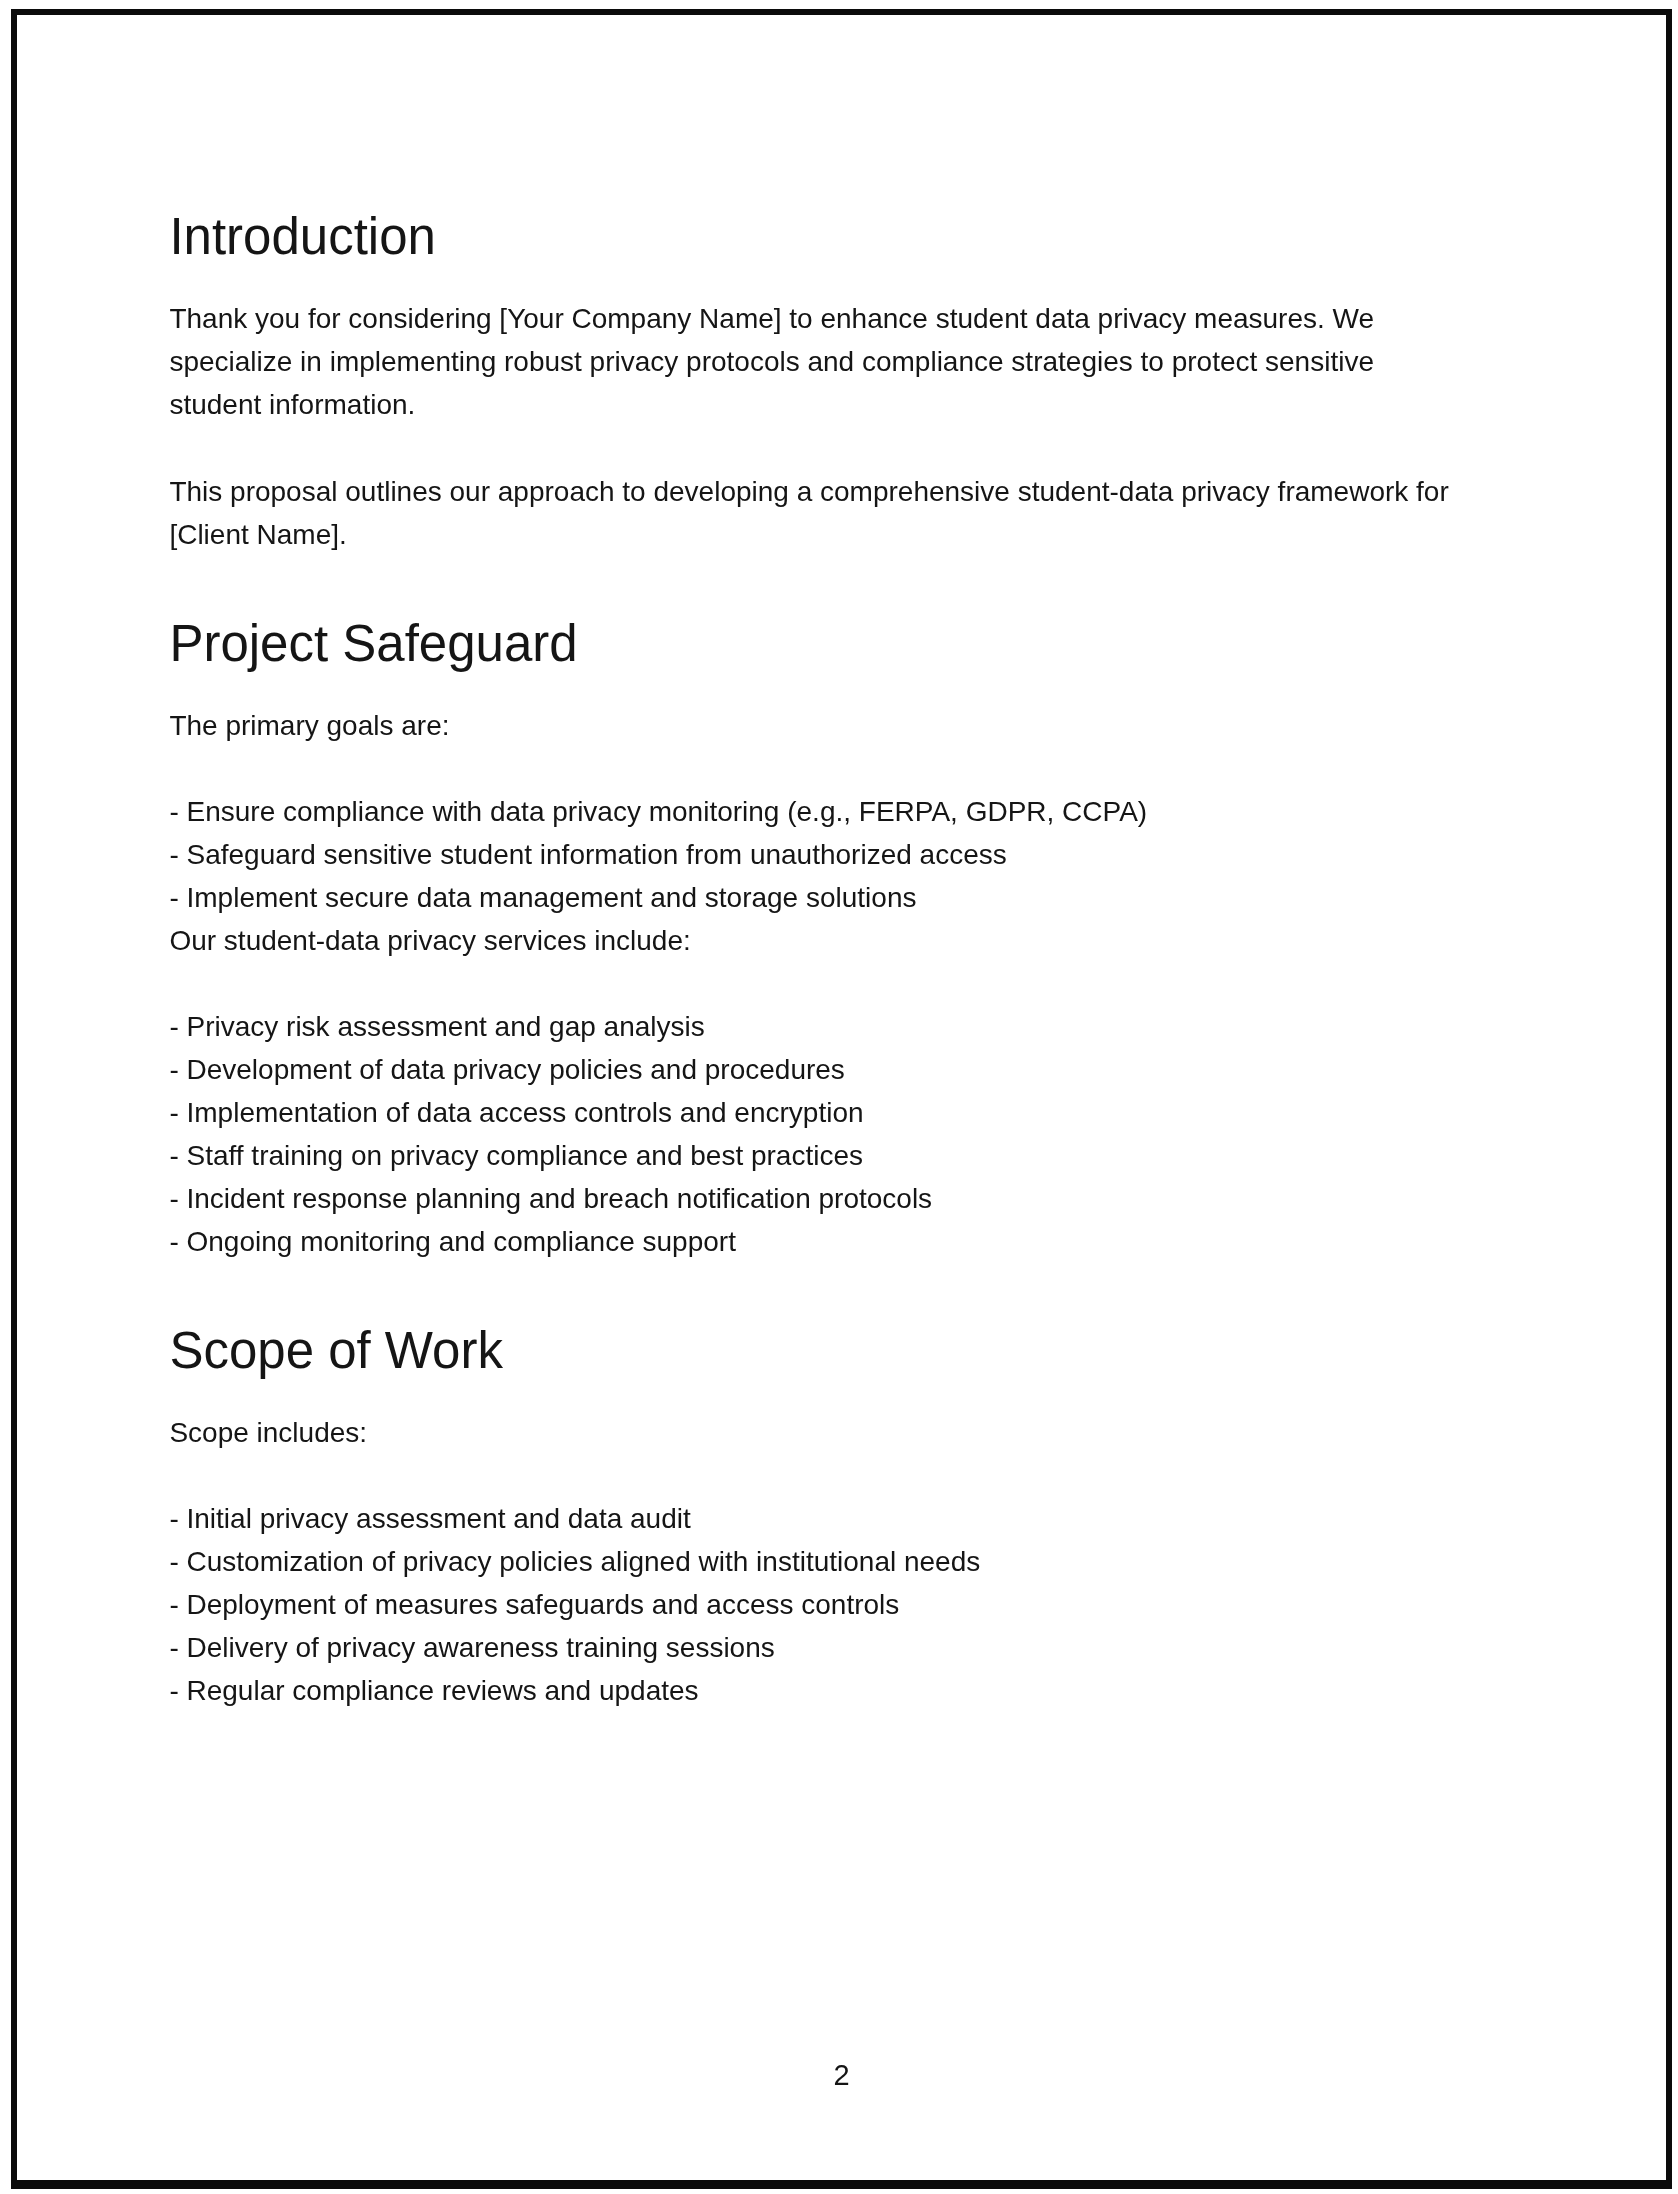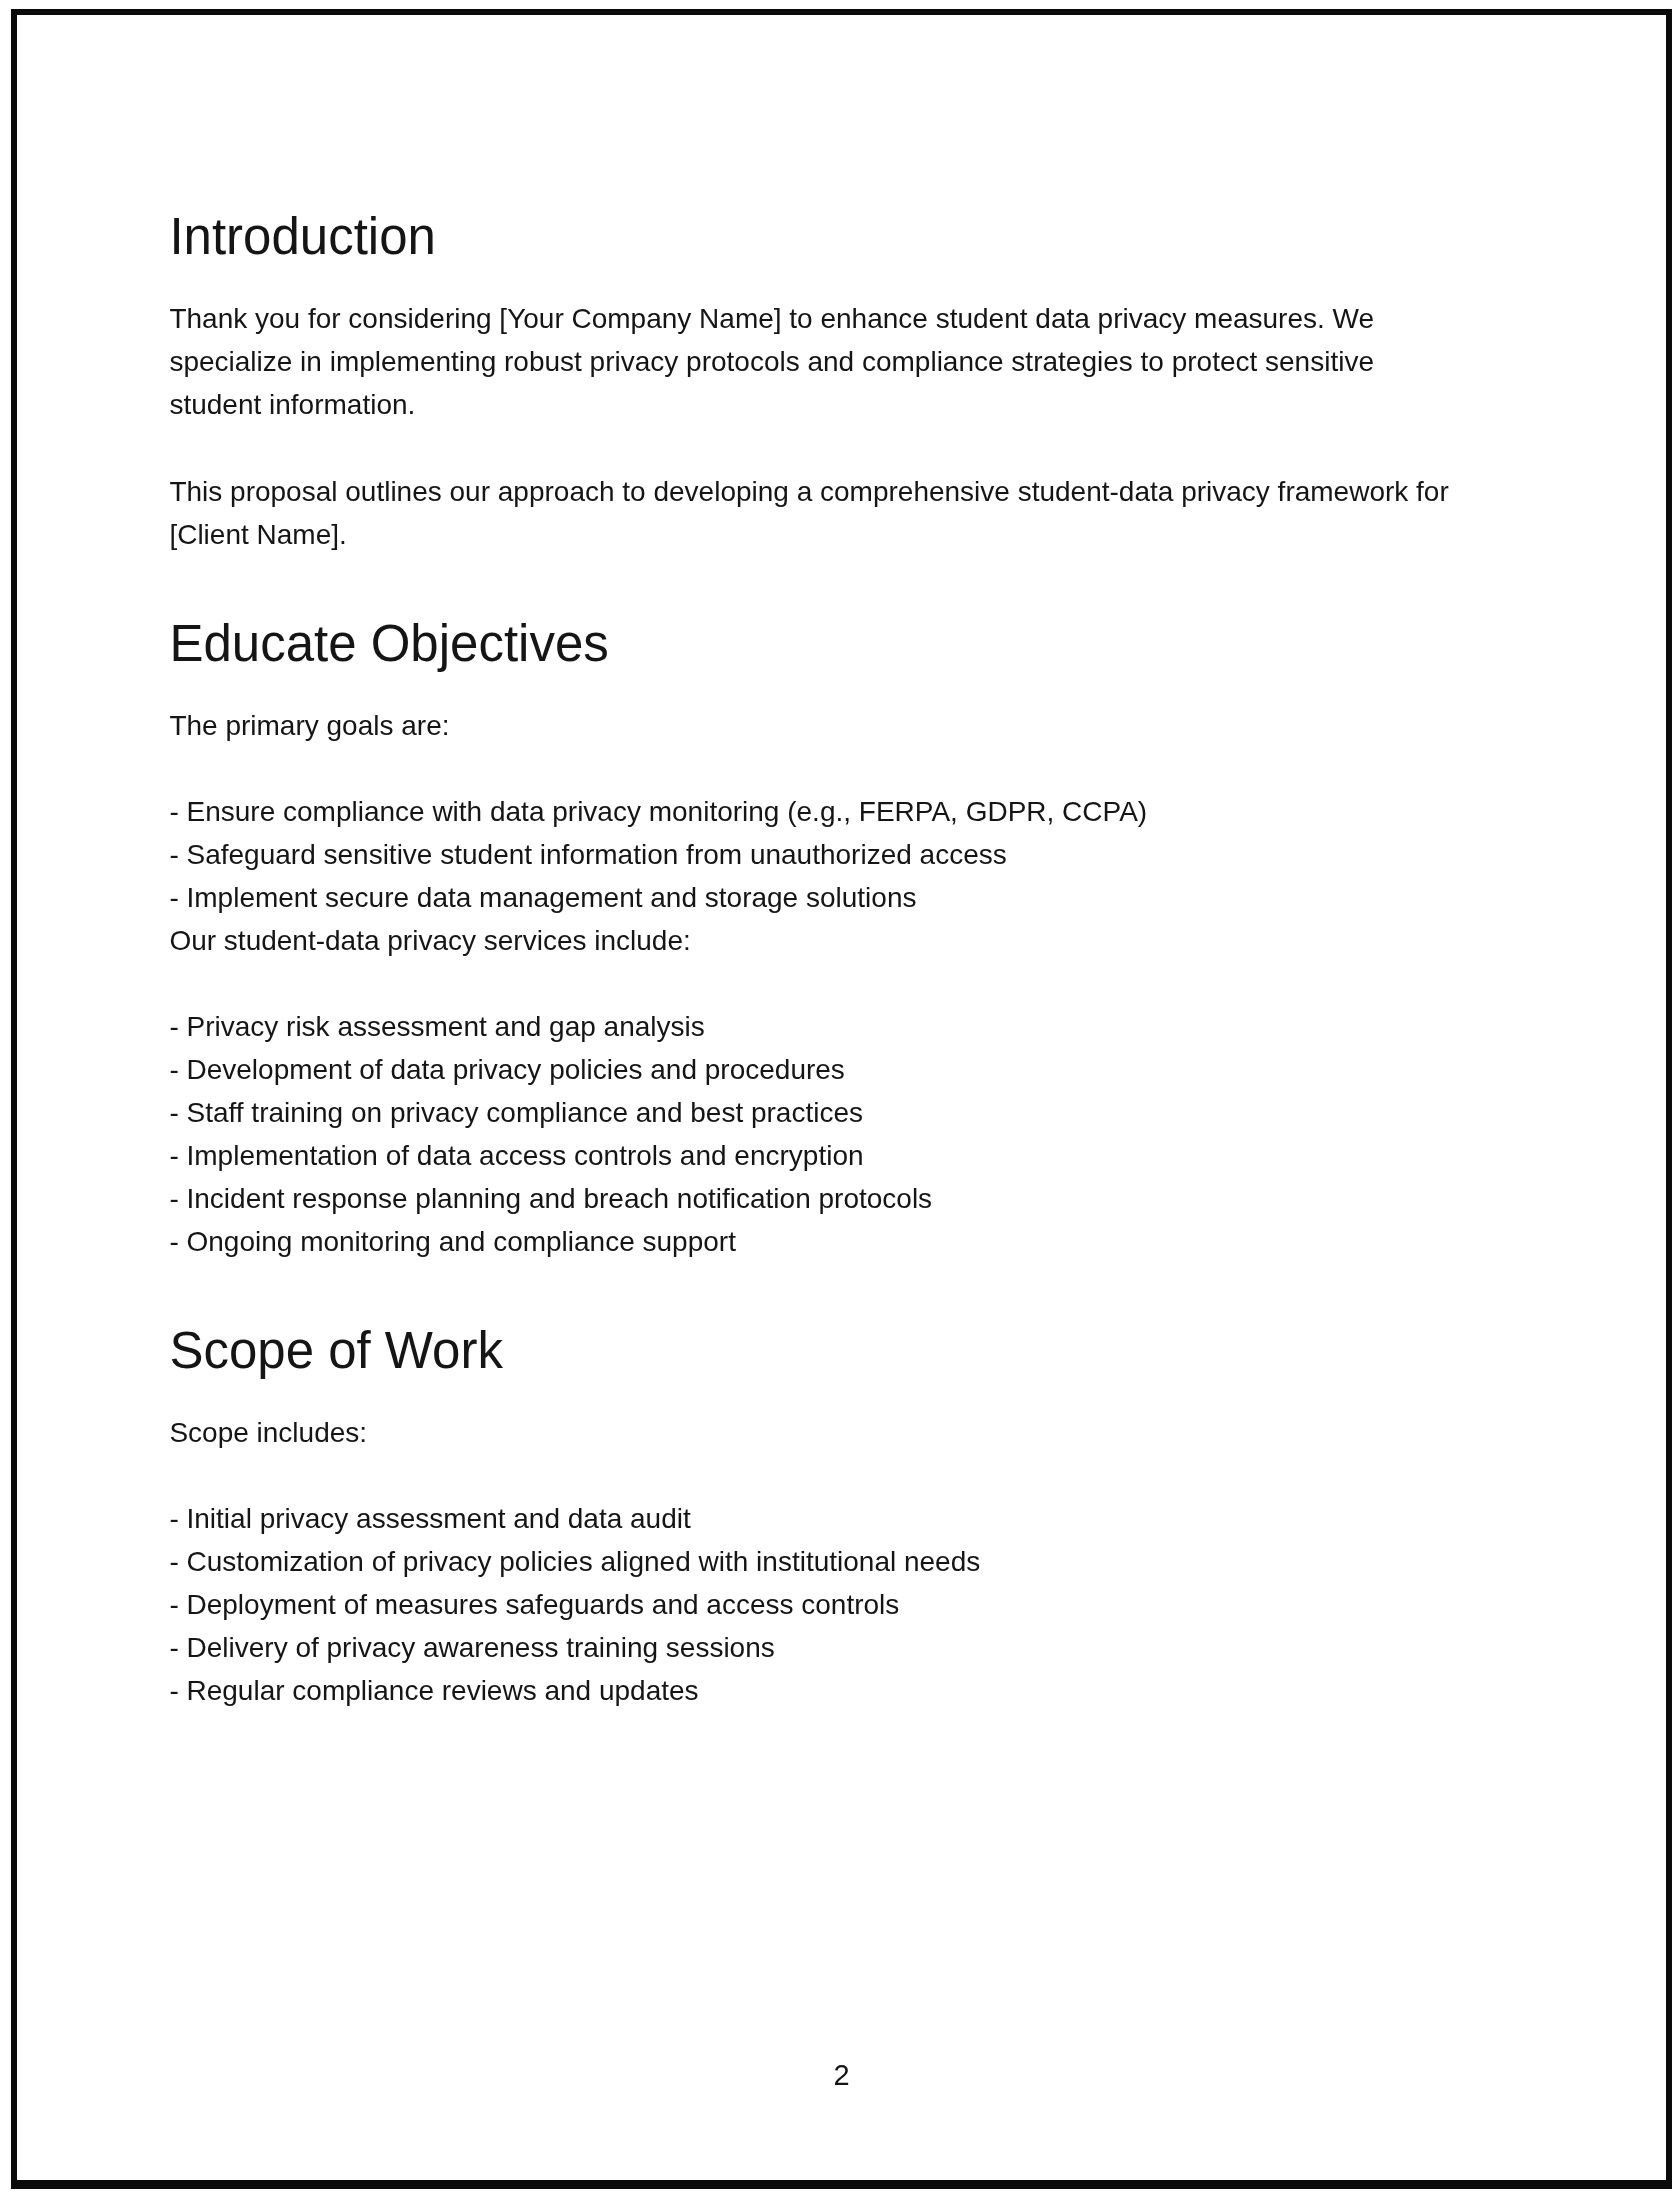--- a/index.html
+++ b/index.html
@@ -75,36 +75,36 @@
     <div class="section">
       <h1 class="section-heading">Introduction</h1>
       <p class="para">Thank you for considering [Your Company Name] to enhance student data privacy measures. We
 specialize in implementing robust privacy protocols and compliance strategies to protect sensitive
 student information.</p>
       <p class="para">This proposal outlines our approach to developing a comprehensive student-data privacy framework for
 [Client Name].</p>
     </div>
 
     <div class="section">
-      <h1 class="section-heading">Educate Objectives</h1>
+      <h1 class="section-heading">Project Safeguard</h1>
       <p class="para lead">The primary goals are:</p>
       <div class="list">
         <div class="list-line">- Ensure compliance with data privacy monitoring (e.g., FERPA, GDPR, CCPA)</div>
         <div class="list-line">- Safeguard sensitive student information from unauthorized access</div>
         <div class="list-line">- Implement secure data management and storage solutions</div>
       </div>
     </div>
 
     <div class="section">
       <p class="para lead">Our student-data privacy services include:</p>
       <div class="list">
         <div class="list-line">- Privacy risk assessment and gap analysis</div>
         <div class="list-line">- Development of data privacy policies and procedures</div>
+        <div class="list-line">- Implementation of data access controls and encryption</div>
         <div class="list-line">- Staff training on privacy compliance and best practices</div>
-        <div class="list-line">- Implementation of data access controls and encryption</div>
         <div class="list-line">- Incident response planning and breach notification protocols</div>
         <div class="list-line">- Ongoing monitoring and compliance support</div>
       </div>
     </div>
 
     <div class="section">
       <h1 class="section-heading">Scope of Work</h1>
       <p class="para lead">Scope includes:</p>
       <div class="list">
         <div class="list-line">- Initial privacy assessment and data audit</div>

